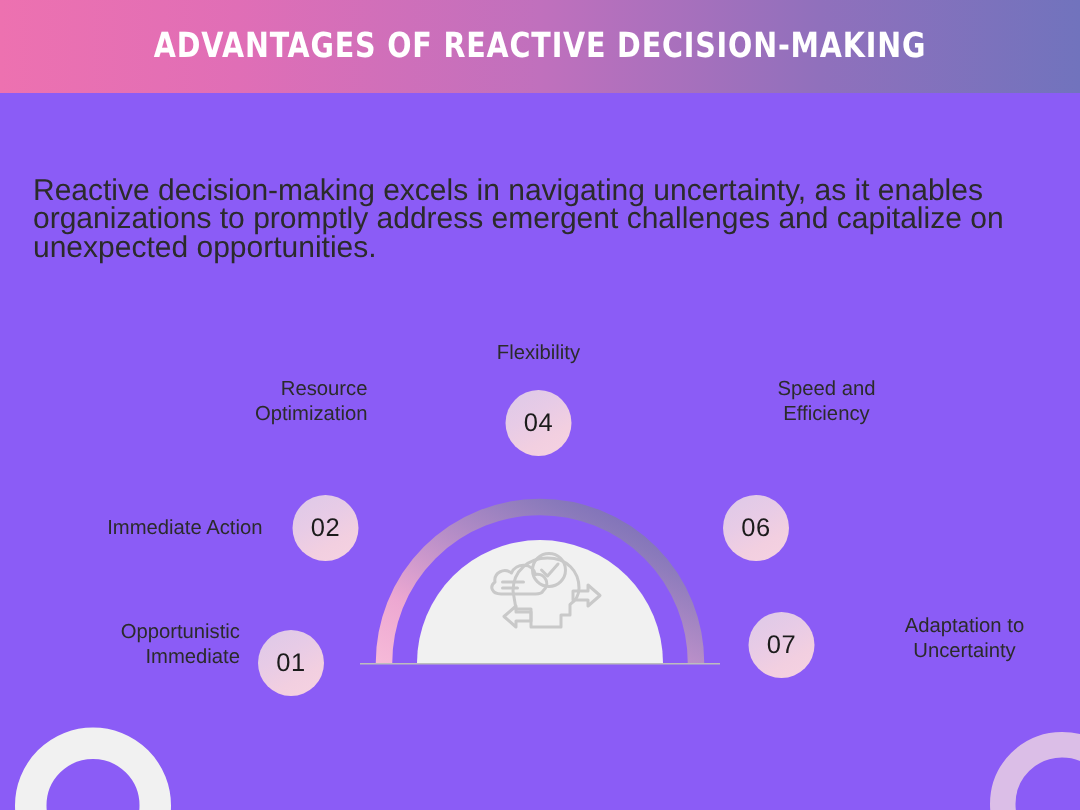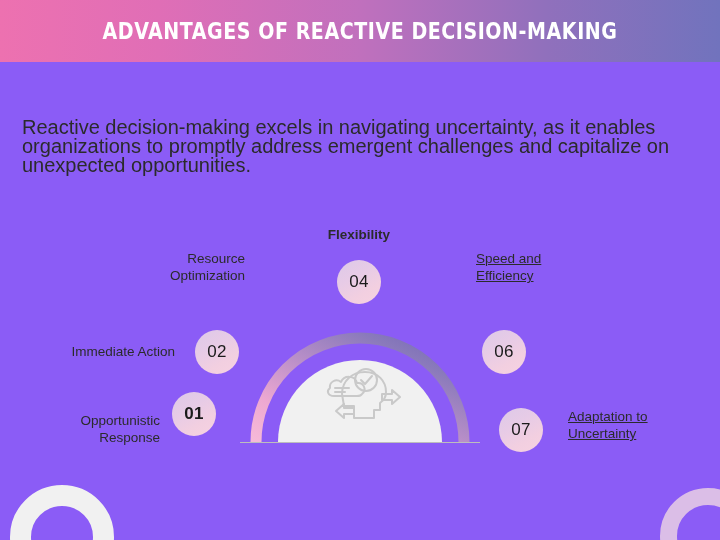--- a/index.html
+++ b/index.html
@@ -132,22 +132,22 @@
 
   
   .label {
     position: absolute;
     font-size: 13.5px;
     line-height: 17px;
     color: #2b2b2b;
     white-space: pre-line;
   }
   .label.right-al { text-align: right; }
-  .label.left-al  { text-align: left; text-decoration: underline; }
-  .label.center-al{ text-align: center; font-weight: bold; }
+  .label.left-al  { text-align: center; }
+  .label.center-al{ text-align: center; }
 </style>
 </head>
 <body>
 
 <div class="slide">
 
   <div class="header-bar"></div>
   <div class="header-title">ADVANTAGES OF REACTIVE DECISION-MAKING</div>
 
   <div class="intro">Reactive decision-making excels in navigating uncertainty, as it enables organizations to promptly address emergent challenges and capitalize on unexpected opportunities.</div>
@@ -187,28 +187,28 @@
 
         <circle cx="48" cy="20" r="11"></circle>
         <polyline points="43,20 47,24 54,16"></polyline>
 
         <path d="M 64 34 L 74 34 L 74 30 L 82 37 L 74 44 L 74 40 L 64 40 Z"></path>
 
         <path d="M 36 48 L 26 48 L 26 44 L 18 51 L 26 58 L 26 54 L 36 54 Z"></path>
       </g>
     </svg>
 
-    <div class="num-circle" style="left:172px; top:192px;font-weight:bold;">01</div>
+    <div class="num-circle" style="left:172px; top:220px;">01</div>
     <div class="num-circle" style="left:195px; top:130px;">02</div>
     <div class="num-circle" style="left:337px; top:60px;">04</div>
     <div class="num-circle" style="left:482px; top:130px;">06</div>
     <div class="num-circle" style="left:499px; top:208px;">07</div>
 
     <div class="label right-al" style="left:10px;  top:212px; width:150px;">Opportunistic
-Response</div>
+Immediate</div>
     <div class="label right-al" style="left:5px;   top:143px; width:170px;">Immediate Action</div>
     <div class="label right-al" style="left:105px; top:50px;  width:140px;">Resource
 Optimization</div>
     <div class="label center-al" style="left:299px;top:26px;  width:120px;">Flexibility</div>
     <div class="label left-al" style="left:476px; top:50px;  width:150px;">Speed and
 Efficiency</div>
     <div class="label left-al" style="left:568px; top:208px; width:150px;">Adaptation to
 Uncertainty</div>
 
   </div>

